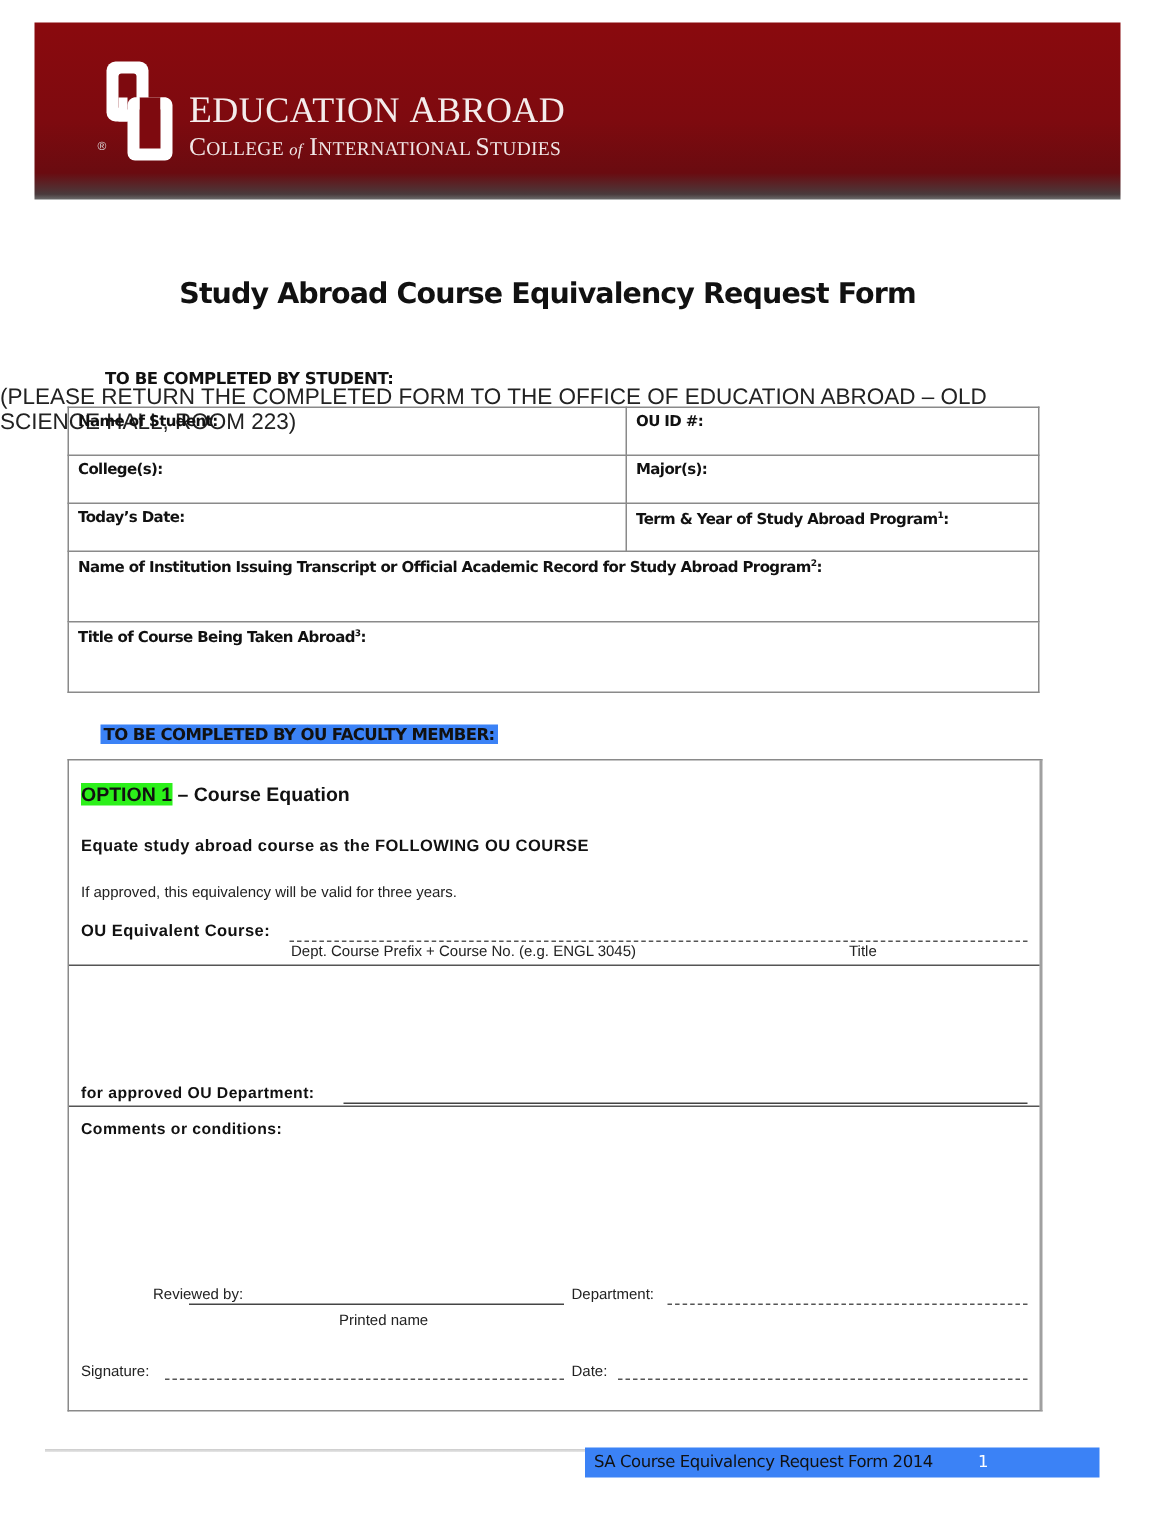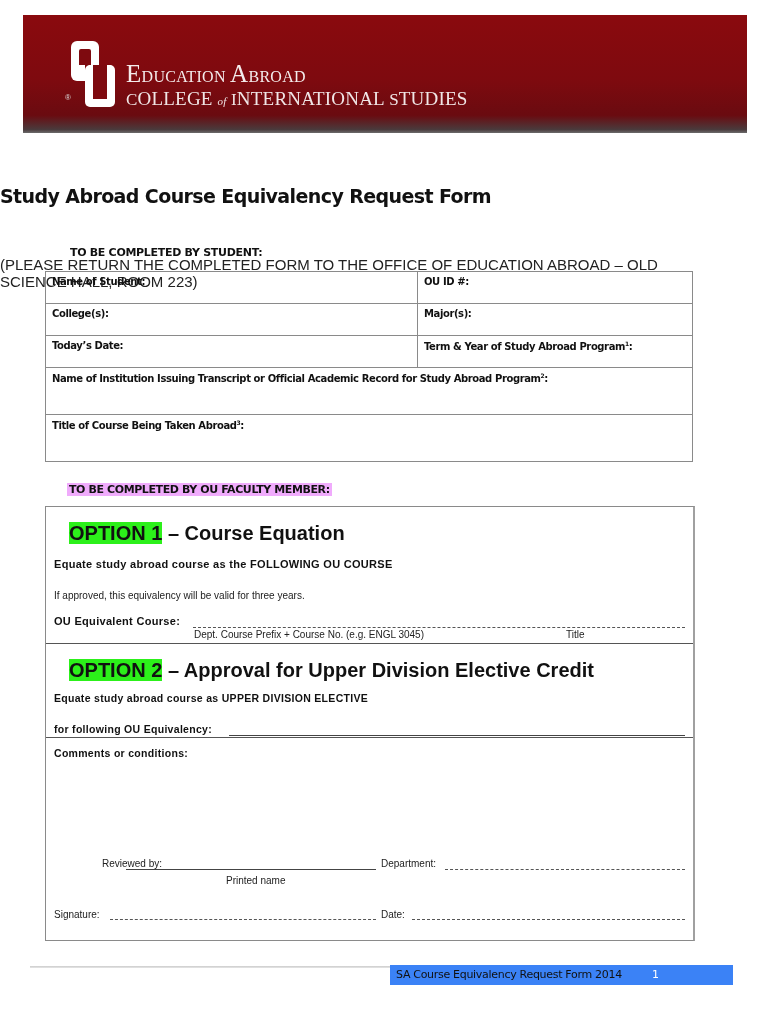--- a/index.html
+++ b/index.html
@@ -1,41 +1,41 @@
 <!DOCTYPE html>
 <html><head>
 <meta charset="utf-8">
 <style>
   html, body { margin:0; padding:0; background:#fff; }
   body { width:770px; height:1024px; position:relative; overflow:hidden; font-family:"Liberation Sans", sans-serif; color:#111; }
   .banner { position:absolute; left:23px; top:15px; width:724px; height:118px;
     background: linear-gradient(180deg, #8a0a0e 0%, #7e0a0f 55%, #6a0b10 85%, #4a3a3c 97%, #6b6b6b 100%); }
   .logo { position:absolute; left:44px; top:24px; width:52px; height:70px; }
   .banner-title { position:absolute; left:103px; top:45px; color:#f4ecec; font-family:"Liberation Serif", serif; font-size:25px; letter-spacing:0.3px; }
-  .banner-title .sc { font-size:16px; }
+  .banner-title .sc { font-size:24px; }
   .banner-sub { position:absolute; left:103px; top:73px; color:#f0e6e6; font-family:"Liberation Serif", serif; font-size:17px; letter-spacing:0.2px; }
-  .banner-sub .sc { font-size:19px; }
+  .banner-sub .sc { font-size:13px; }
   .banner-sub .of { font-style:italic; font-size:11px; }
   .reg { position:absolute; left:42px; top:78px; color:#ddd; font-size:8px; }
 
-  .title { position:absolute; left:0; width:730px; top:185px; text-align:left; font-family:"DejaVu Sans", sans-serif; font-weight:bold; font-size:19px; letter-spacing:-0.6px; }
+  .title { position:absolute; left:0; width:730px; top:185px; text-align:center; font-family:"DejaVu Sans", sans-serif; font-weight:bold; font-size:19px; letter-spacing:-0.6px; }
   .subtitle { position:absolute; left:0; width:710px; top:210px; text-align:left; font-family:"Liberation Sans", sans-serif; font-size:15px; color:#222;margin-top:46px; }
   .section-head { position:absolute; left:70px; top:246px; font-weight:bold; font-size:11px; font-family:"DejaVu Sans", sans-serif; letter-spacing:-0.3px; }
 
   .stable { position:absolute; left:45px; top:271px; width:648px; border-collapse:collapse; font-family:"DejaVu Sans", sans-serif; font-size:10px; font-weight:bold; letter-spacing:-0.4px; }
   .stable td { border:1px solid #8a8a8a; vertical-align:top; padding:4px 6px; height:23px; }
   .stable td.left { width:359px; }
   .stable td.tall { height:38px; }
   .stable sup { font-size:6px; }
 
-  .fac-head { position:absolute; left:67px; top:483px; background:#f0abfc; font-weight:bold; font-size:11px; font-family:"DejaVu Sans", sans-serif; letter-spacing:-0.4px; padding:0 2px; }
+  .fac-head { position:absolute; left:67px; top:483px; background:#3b82f6; font-weight:bold; font-size:11px; font-family:"DejaVu Sans", sans-serif; letter-spacing:-0.4px; padding:0 2px; }
 
   .fbox { position:absolute; left:45px; top:506px; width:647px; height:433px; border:1px solid #8a8a8a; border-right:2px solid #a0a0a0; }
   .hl { background:#2cf01a; }
-  .opt-title { position:absolute; left:8px; font-weight:bold; font-size:20px; font-family:"Liberation Sans", sans-serif;margin-left:15px; }
+  .opt-title { position:absolute; left:8px; font-weight:bold; font-size:13px; font-family:"Liberation Sans", sans-serif; }
   .b11 { position:absolute; left:8px; font-weight:bold; font-size:11px; letter-spacing:0.3px; font-family:"Liberation Sans", sans-serif; }
   .n10 { position:absolute; font-size:10px; font-family:"Liberation Sans", sans-serif; color:#222; }
   .line { position:absolute; border-bottom:1px dashed #555; height:0; }
   .divider { position:absolute; left:0; width:647px; height:0; border-top:1px solid #555; }
   .sline { position:absolute; border-bottom:1px solid #444; height:0; }
 
   .foot-rule { position:absolute; left:30px; top:966px; width:670px; height:2px; background:linear-gradient(#ccc,#e6e6e6); }
   .footer { position:absolute; left:390px; top:965px; width:343px; height:20px; background:#3b82f6; color:#111; font-size:11px; font-family:"DejaVu Sans", sans-serif; letter-spacing:-0.3px; line-height:20px; }
   .footer .txt { position:absolute; left:6px; }
   .footer .pg { position:absolute; left:262px; color:#fff; }
@@ -92,23 +92,21 @@
   <div class="opt-title" style="top:15px;"><span class="hl">OPTION 1</span><span> – Course Equation</span></div>
   <div class="b11" style="top:51px;">Equate study abroad course as the FOLLOWING OU COURSE</div>
   <div class="n10" style="left:8px; top:67px;margin-top:16px;">If approved, this equivalency will be valid for three years.</div>
   <div class="b11" style="top:108px;">OU Equivalent Course:</div>
   <div class="line" style="left:147px; top:120px; width:492px;"></div>
   <div class="n10" style="left:148px; top:122px;">Dept. Course Prefix + Course No.  (e.g. ENGL 3045)</div>
   <div class="n10" style="left:520px; top:122px;">Title</div>
 
   <div class="divider" style="top:136px;"></div>
 
-  <div class="opt-title" style="top:152px;"><span class="hl">OPTION 2</span><span> – Approval for Upper Division Elective Credit</span></div>
-  <div class="b11" style="top:185px; font-size:10.5px;">Equate study abroad course as UPPER DIVISION ELECTIVE</div>
-  <div class="b11" style="top:216px; font-size:10.5px;">for following OU Equivalency:</div>
+  <div class="b11" style="top:216px; font-size:10.5px;">for approved OU Department:</div>
   <div class="sline" style="left:183px; top:228px; width:456px;"></div>
 
   <div class="divider" style="top:230px;"></div>
   <div class="b11" style="top:240px; font-size:10.5px;">Comments or conditions:</div>
   <div style="position:absolute; left:8px; top:256px; width:630px; height:88px;"></div>
 
   <div class="n10" style="left:8px; top:351px;padding-left:48px;">Reviewed by:</div>
   <div class="sline" style="left:80px; top:362px; width:250px;"></div>
   <div class="n10" style="left:335px; top:351px;">Department:</div>
   <div class="line" style="left:399px; top:362px; width:240px;"></div>

